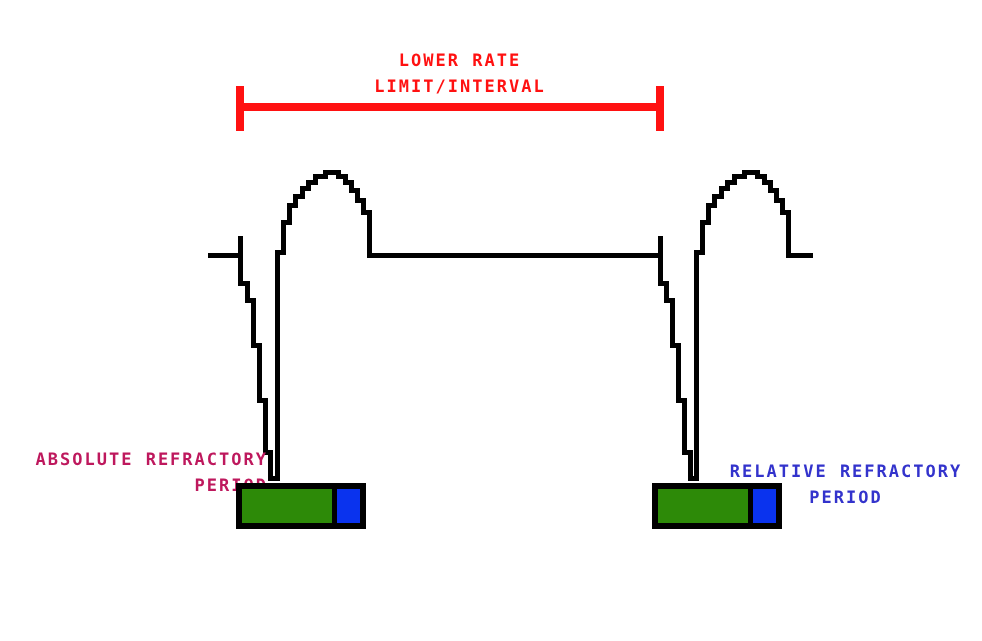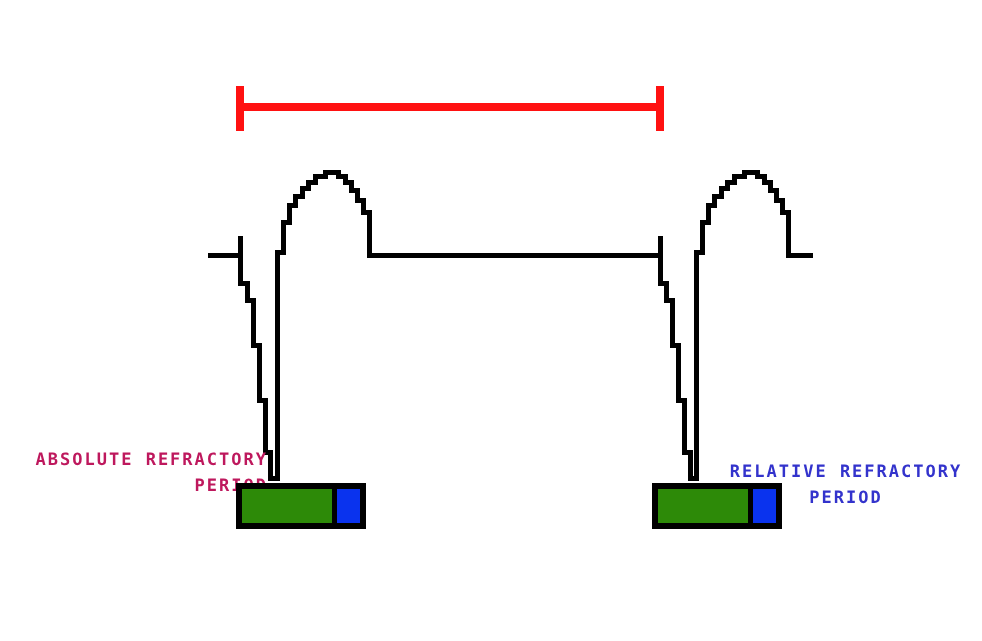--- a/index.html
+++ b/index.html
@@ -80,20 +80,22 @@
     </g>
 
     <g>
       <polyline id="trace-path" fill="none" stroke="#000000" stroke-width="5" stroke-linecap="butt" stroke-linejoin="miter" points="208,255 240,255 240,238 240,283 247,283 247,300 253,300 253,345 259,345 259,400 265,400 265,452 270,452 270,478 277,478 277,440 277,252 283,252 283,222 289,222 289,205 295,205 295,196 302,196 302,188 308,188 308,182 315,182 315,176 325,176 325,172 338,172 338,176 345,176 345,182 351,182 351,190 357,190 357,200 363,200 363,212 369,212 369,232 369,255 660,255 660,238 660,283 666,283 666,300 672,300 672,345 678,345 678,400 684,400 684,452 690,452 690,478 696,478 696,440 696,252 702,252 702,222 708,222 708,205 714,205 714,196 721,196 721,188 727,188 727,182 734,182 734,176 744,176 744,172 757,172 757,176 764,176 764,182 770,182 770,190 776,190 776,200 782,200 782,212 788,212 788,232 788,255 813,255"></polyline>
 
       <rect x="238" y="236" width="5" height="49" fill="#000000"></rect>
       <rect x="658" y="236" width="5" height="49" fill="#000000"></rect>
     </g>
   </svg>
 
+  <div class="pixtext" id="lrl-label" style="color: rgb(255, 17, 17);">LOWER RATE
+LIMIT/INTERVAL</div>
 
   <div class="pixtext" id="arp-label" style="color: #be185d; text-align: right;">ABSOLUTE REFRACTORY
 PERIOD</div>
 
   <div class="pixtext" id="rrp-label" style="color: rgb(51, 51, 204);">RELATIVE REFRACTORY
 PERIOD</div>
 
   <div class="bar-wrap" id="bar-left" style="left: 236px; top: 483px; width: 130px; height: 46px; background: rgb(0, 0, 0); border-color: rgb(0, 0, 0);">
     <div class="seg-abs" id="bar-left-abs" style="width: 92px; background: rgb(45, 138, 8);"></div>
     <div class="seg-rel" id="bar-left-rel" style="width: 23px; background: rgb(10, 51, 238);"></div>

